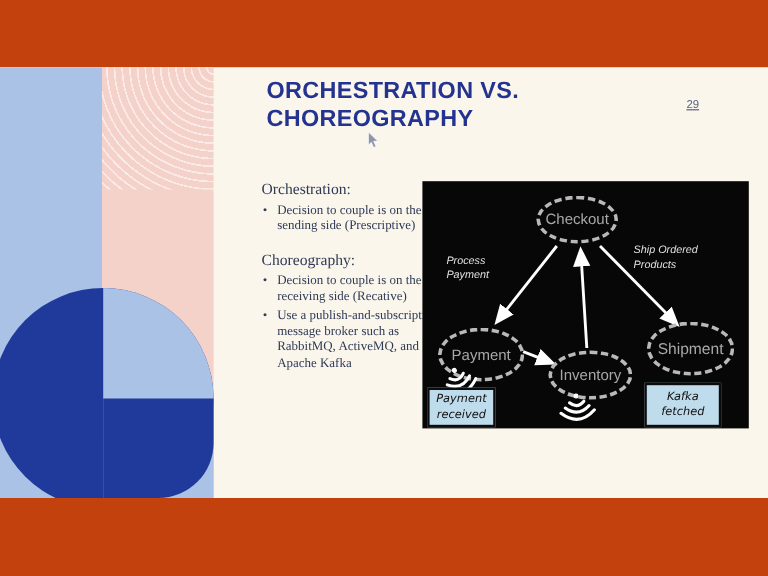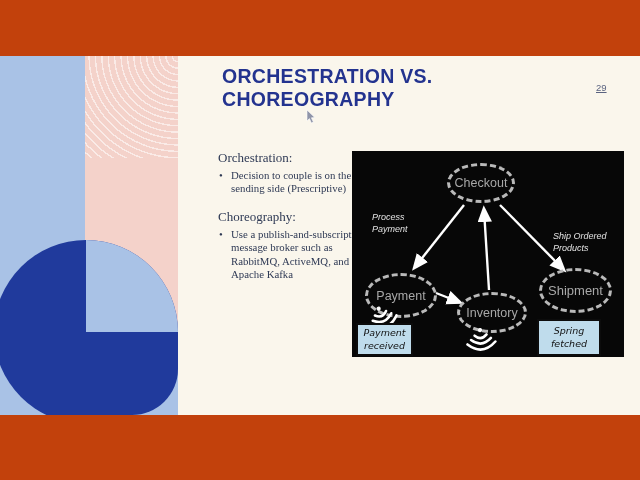--- a/index.html
+++ b/index.html
@@ -13,41 +13,41 @@
   .rings{position:absolute;right:0;top:0;width:93px;height:102px;
          background:repeating-radial-gradient(circle at 100% 0,
            rgba(255,255,255,0) 0 5px, rgba(255,255,255,.55) 5px 6.4px);}
   .deco-circle{position:absolute;left:-6px;top:184px;width:184px;height:184px;border-radius:50%;background:#203a9c;}
   .deco-quarter{position:absolute;left:86px;top:184px;width:92px;height:175px;background:#a9c2e6;border-top-right-radius:92px;}
   .deco-square{position:absolute;left:86px;top:276px;width:92px;height:83px;background:#203a9c;border-bottom-right-radius:46px;}
 
   
   .title{position:absolute;left:222px;top:9px;width:270px;font-weight:700;font-size:19.5px;
          line-height:23px;color:#23338f;letter-spacing:.3px;white-space:pre-line;}
-  .page-num{position:absolute;left:596px;top:26px;font-size:9.5px;color:#5a6380;text-decoration:underline;}
+  .page-num{position:absolute;left:572px;top:26px;font-size:9.5px;color:#5a6380;text-decoration:underline;}
   .cursor{position:absolute;left:306px;top:54px;}
 
   
   .text-col{position:absolute;left:194px;top:94px;width:150px;font-family:"Liberation Serif",serif;color:#2f3a55;margin-left:24px;}
   .section-heading{font-size:13px;font-weight:400;margin:0 0 3px 0;}
   .bullets{list-style:none;margin:0 0 13px 0;padding:0;font-size:10.8px;line-height:1.24;}
   .bullets li{position:relative;padding-left:13px;margin-bottom:2px;}
   .bullets li::before{content:"\2022";position:absolute;left:1px;}
 
   
   .diagram{position:absolute;left:352px;top:95px;width:272px;height:206px;background:#070707;text-decoration:underline;}
   .node{position:absolute;box-sizing:border-box;border:3px dashed #b9b9b9;border-radius:50%;
         display:flex;align-items:center;justify-content:center;color:#a8a8a8;font-size:12.5px;}
   .n-checkout{left:95px;top:12px;width:68px;height:40px;}
   .n-payment{left:13px;top:122px;width:72px;height:45px;}
   .n-inventory{left:105px;top:141px;width:70px;height:41px;}
   .n-shipment{left:187px;top:117px;width:73px;height:45px;font-size:13px;}
   .edge-label{position:absolute;font-style:italic;font-size:9px;line-height:1.3;color:#e2e2e2;white-space:pre-line;}
   .l-process{left:20px;top:61px;}
-  .l-ship{left:201px;top:52px;margin-top:28px;}
+  .l-ship{left:176px;top:52px;}
   .arrows{position:absolute;left:0;top:0;pointer-events:none;}
   .bcast{position:absolute;}
   .b-payment{left:13px;top:153px;transform:rotate(-22deg);}
   .b-inventory{left:111px;top:175px;transform:rotate(-6deg);}
   .callout{position:absolute;box-sizing:border-box;background:#bfdcec;border:2px solid #0c0c0c;
            color:#111;font-size:9.5px;line-height:1.3;text-align:center;white-space:pre-line;
            font-style:italic;font-family:"DejaVu Sans",sans-serif;
            display:flex;align-items:center;justify-content:center;}
   .c-payment{left:4px;top:172px;width:57px;height:33px;}
   .c-goods{left:185px;top:168px;width:64px;height:37px;}
@@ -73,20 +73,21 @@
       <polygon points="1,0 1,11 3.4,8.6 5.4,13 7.4,12.1 5.4,7.8 8.8,7.6" fill="#8f94a8" stroke="#ffffff" stroke-width="0.6"></polygon>
     </svg>
 
     <div class="text-col">
       <h3 class="section-heading">Orchestration:</h3>
       <ul class="bullets">
         <li>Decision to couple is on the sending side (Prescriptive)</li>
       </ul>
       <h3 class="section-heading">Choreography:</h3>
       <ul class="bullets">
+        <li>Decision to couple is on the receiving side (Recative)</li>
         <li>Use a publish-and-subscription message broker such as RabbitMQ, ActiveMQ, and Apache Kafka</li>
       </ul>
     </div>
 
     <div class="diagram">
 
       <svg class="arrows" width="272" height="206" viewBox="0 0 272 206">
         <defs>
           <marker id="ah" markerWidth="8" markerHeight="8" refX="5" refY="3" orient="auto">
             <path d="M0,0 L7,3 L0,6 Z" fill="#ffffff"></path>
@@ -120,18 +121,18 @@
         <g stroke="#ffffff" stroke-width="2.6" fill="none" stroke-linecap="round">
           <circle cx="17" cy="4" r="1.6" fill="#ffffff" stroke-width="1"></circle>
           <path d="M11,9 Q17,15 23,9"></path>
           <path d="M7,13 Q17,22 27,13"></path>
           <path d="M3,17 Q17,30 31,17"></path>
         </g>
       </svg>
 
       <div class="callout c-payment">Payment
 received</div>
-      <div class="callout c-goods">Spring
+      <div class="callout c-goods">Kafka
 fetched</div>
     </div>
 
   </div>
 </div>
 
 </body></html>

